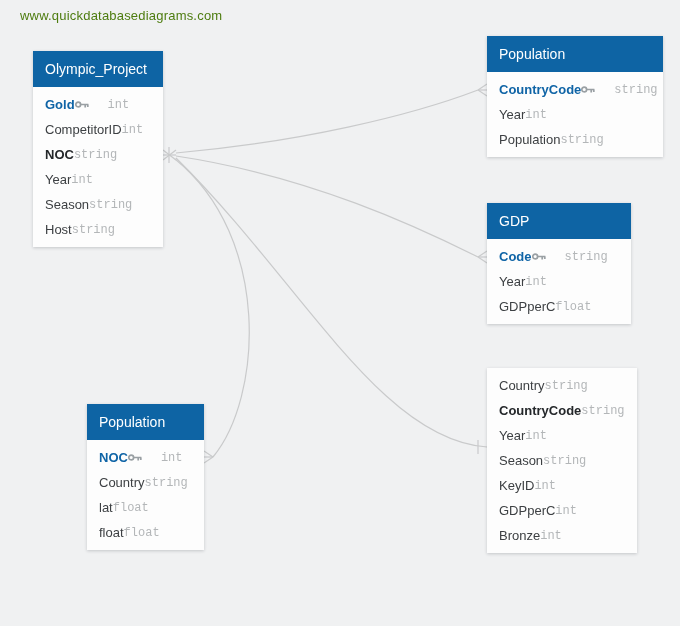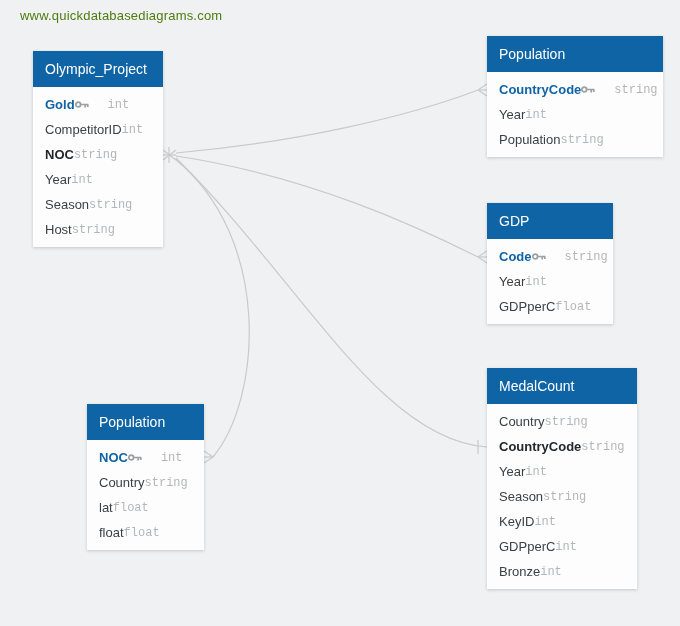--- a/index.html
+++ b/index.html
@@ -139,21 +139,21 @@
           </div>
           <div class="field-row normal">
             <span class="field-name">Population</span>
             <span class="field-right">
               <span class="field-type">string</span>
             </span>
           </div>
         </div>
   </div>
 
-  <div class="db-table" style="left: 487px; top: 203px; width: 126px;">
+  <div class="db-table" style="left: 487px; top: 203px; width: 144px;">
     <div class="db-table-header" style="background: rgb(14, 100, 164);">
       <span class="db-table-title">GDP</span>
     </div>
     <div class="db-table-body">
           <div class="field-row pk">
             <span class="field-name">Code</span>
             <span class="field-right">
               <span class="key-icon"><svg width="14" height="9" viewBox="0 0 14 9">
                   <circle cx="3.2" cy="4.5" r="2.4" fill="none" stroke="#9aa0a4" stroke-width="1.7"></circle>
                   <path d="M5.8 4.5 H13.4 M10.2 4.5 V7.4 M12.8 4.5 V6.9" stroke="#9aa0a4" stroke-width="1.7" fill="none"></path>
@@ -170,23 +170,20 @@
           <div class="field-row normal">
             <span class="field-name">GDPperC</span>
             <span class="field-right">
               <span class="field-type">float</span>
             </span>
           </div>
         </div>
   </div>
 
   <div class="db-table" style="left: 487px; top: 368px; width: 150px;">
-    <div class="db-table-header" style="background: rgb(14, 100, 164);">
-      <span class="db-table-title">MedalCount</span>
-    </div>
     <div class="db-table-body">
           <div class="field-row normal">
             <span class="field-name">Country</span>
             <span class="field-right">
               <span class="field-type">string</span>
             </span>
           </div>
           <div class="field-row fk">
             <span class="field-name">CountryCode</span>
             <span class="field-right">

